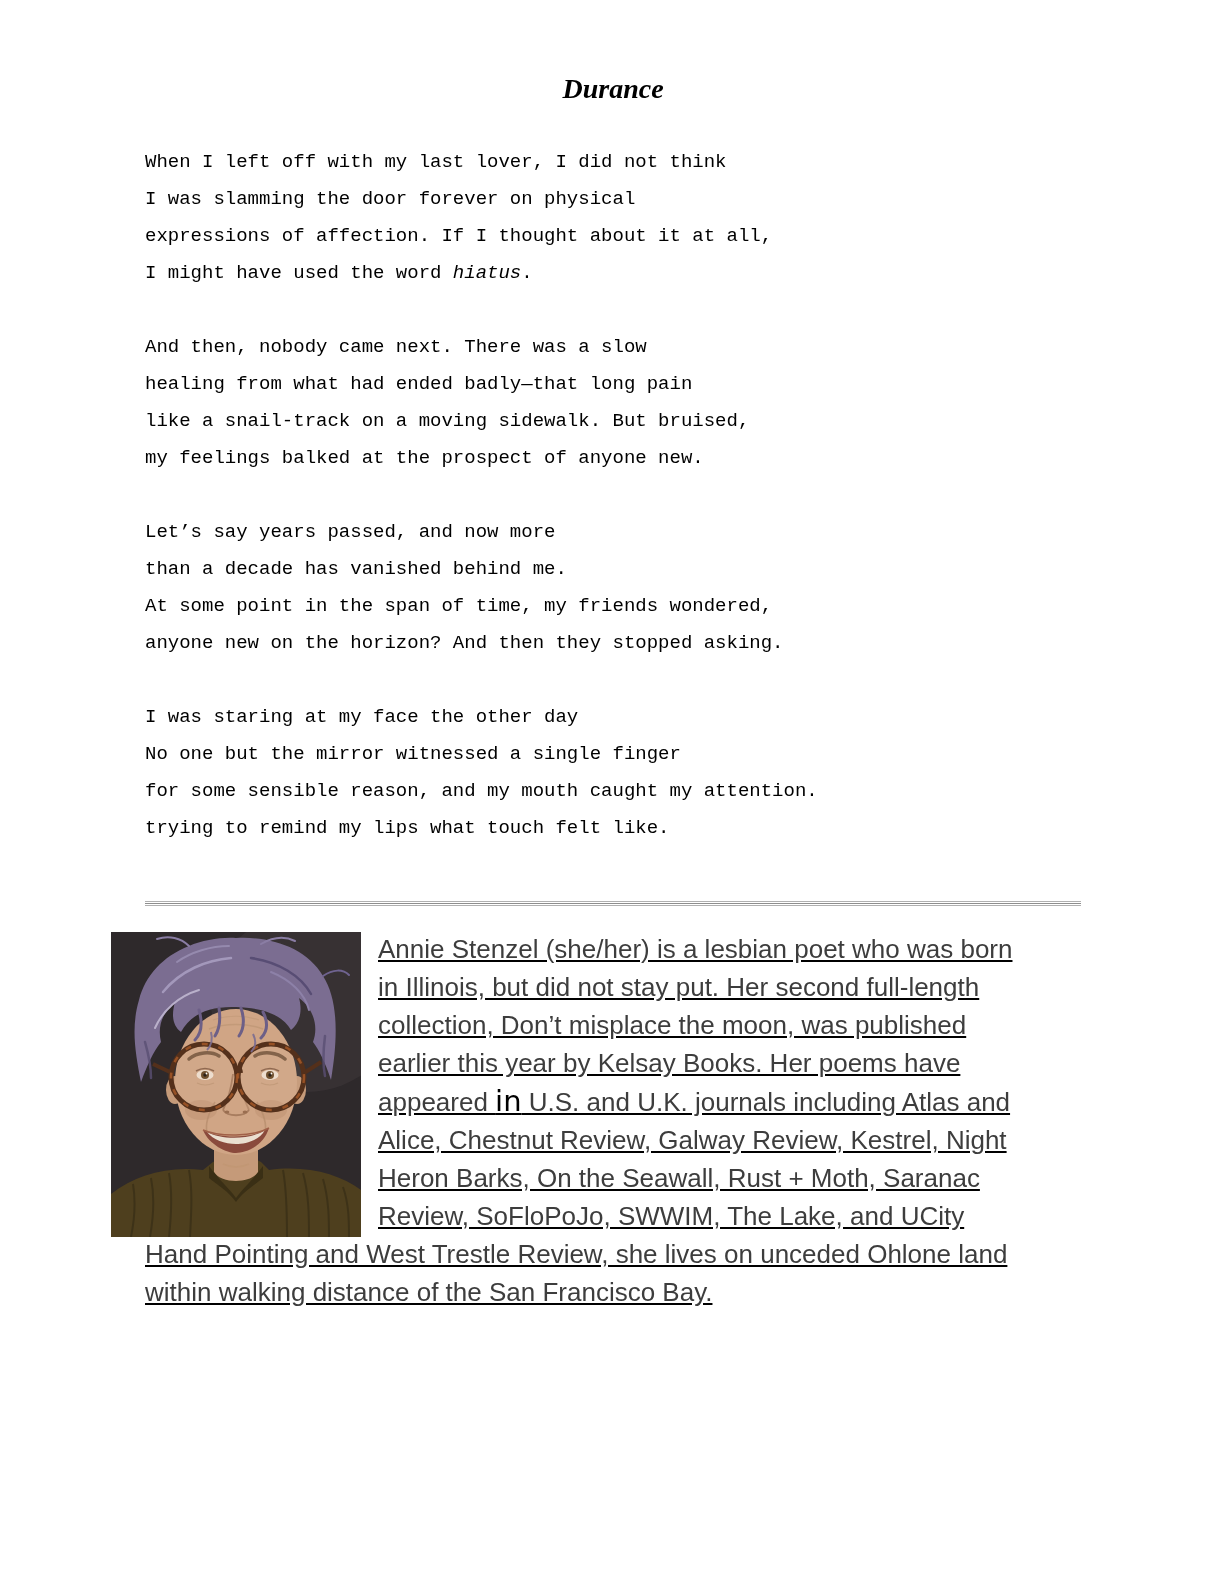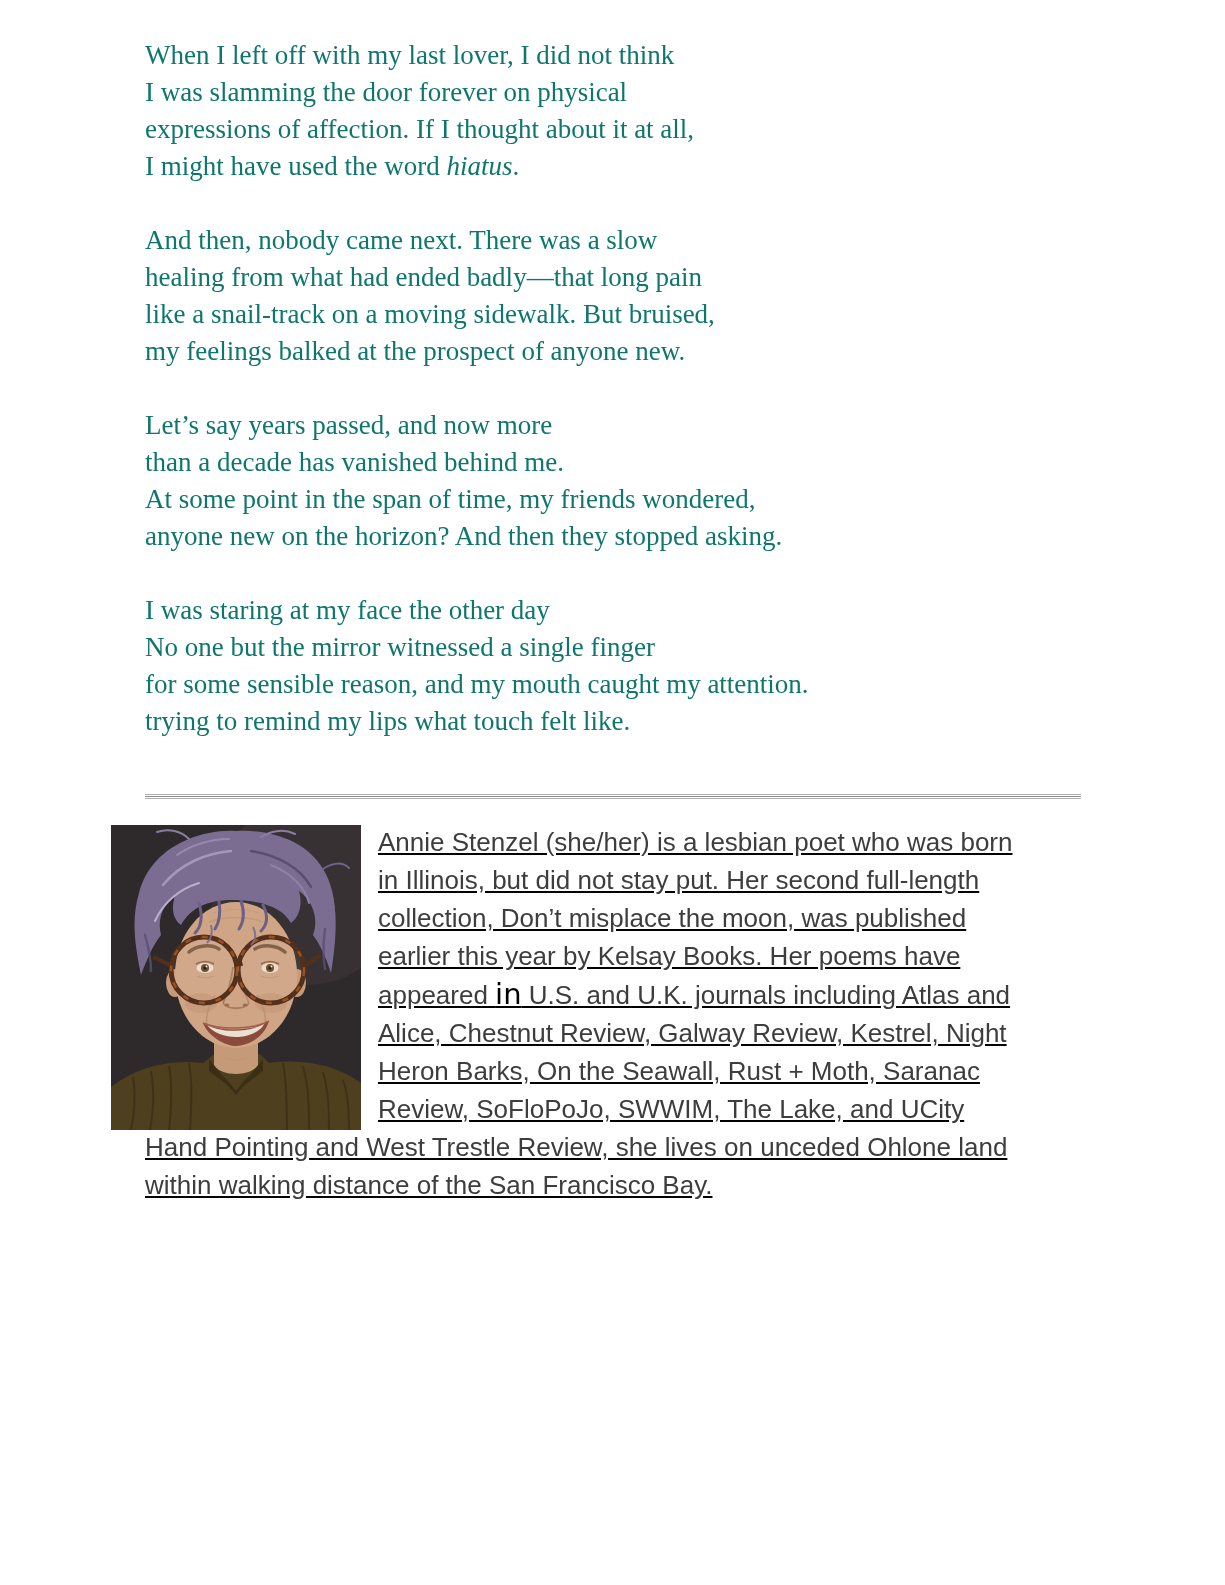--- a/index.html
+++ b/index.html
@@ -22,24 +22,24 @@
     text-align: center;
     font-family: "Liberation Serif", serif;
     font-size: 28px;
     line-height: 37px;
     font-weight: bold;
     font-style: italic;
     color: #000000;
   }
   .stanza { margin-top: 37px; }
   .pline {
-    font-family: Liberation Serif, serif;
-    font-size: 27px;
+    font-family: Liberation Mono, monospace;
+    font-size: 19px;
     line-height: 37px;
-    color: #0f766e;
+    color: #000000;
     white-space: pre;
   }
   .italic { font-style: italic; }
   .divider {
     margin-top: 54px;
     height: 5px;
     background: linear-gradient(to bottom,
       #b0b0b0 0px, #b0b0b0 1px,
       #ffffff 1px, #ffffff 2px,
       #8e8e8e 2px, #8e8e8e 3px,
@@ -73,20 +73,21 @@
     font-size: 29px;
     color: #000000;
   }
 </style>
 </head>
 <body>
 
 <div class="page">
   <div class="content">
 
+    <h1 class="poem-title">Durance</h1>
 
     <div class="stanza">
       <div class="pline">When I left off with my last lover, I did not think</div>
       <div class="pline">I was slamming the door forever on physical</div>
       <div class="pline">expressions of affection. If I thought about it at all,</div>
       <div class="pline"><span>I might have used the word </span><span class="italic">hiatus</span><span>.</span></div>
     </div>
 
     <div class="stanza">
       <div class="pline">And then, nobody came next. There was a slow</div>

